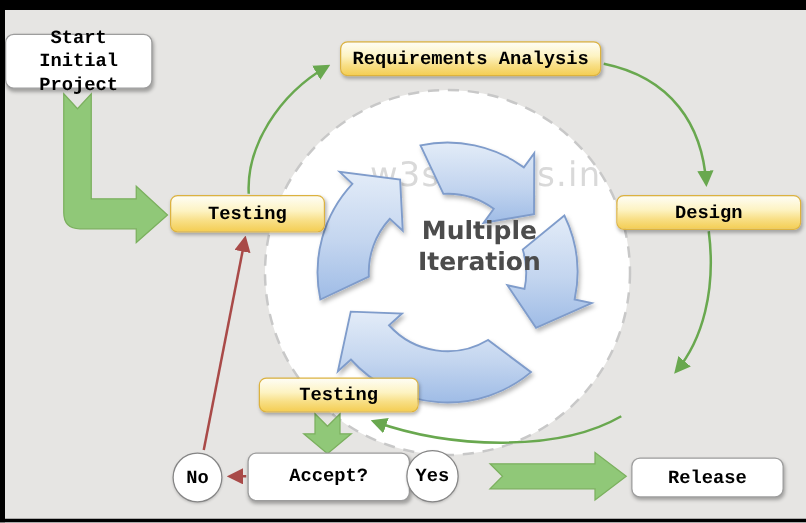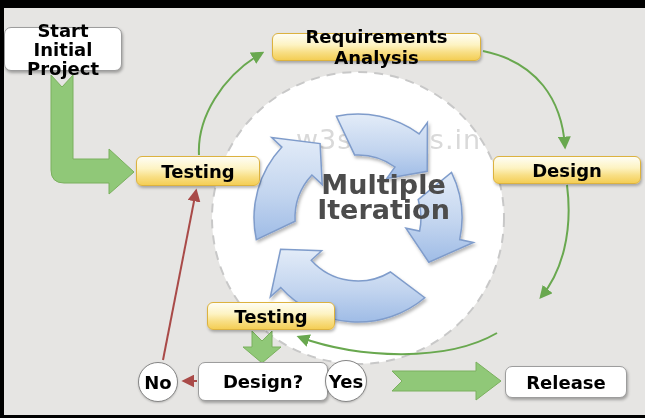--- a/index.html
+++ b/index.html
@@ -10,40 +10,41 @@
   }
   .frame{position:absolute;background:#000;z-index:9;}
   .frame-top{left:0;top:0;width:645px;height:8px;}
   .frame-left{left:0;top:0;width:4px;height:418px;}
   .frame-bottom{left:0;top:415px;width:645px;height:3px;}
 
   svg.layer{position:absolute;left:0;top:0;z-index:1;}
 
   .box{
     position:absolute;display:flex;align-items:center;justify-content:center;
-    font-weight:bold;font-size:18px;color:#000;z-index:5;box-sizing:border-box;
+    font-weight:bold;font-size:15px;color:#000;z-index:5;box-sizing:border-box;
     text-align:center;
+    font-family:Liberation Mono, monospace;
   }
   .yellow{
     background:linear-gradient(180deg,#fefdf4 0%,#fdf3c2 42%,#f8df86 70%,#f4ce55 100%);
     border:1px solid #dcb23f;border-radius:6px;
     box-shadow:1px 2px 3px rgba(0,0,0,.28);
   }
   .white{
     background:#fff;border:1px solid #9d9d9d;border-radius:7px;
     box-shadow:1px 2px 3px rgba(0,0,0,.3);
   }
   .circle{
     border-radius:50%;background:#fff;border:1px solid #858585;
     box-shadow:0 1px 2px rgba(0,0,0,.18);
   }
   .two-line{line-height:19px;}
   .center-label{
     position:absolute;left:296px;top:172px;width:175px;z-index:4;
-    font-weight:bold;font-size:27px;line-height:25px;color:#4c4c4c;text-align:center;
+    font-weight:bold;font-size:20px;line-height:25px;color:#4c4c4c;text-align:center;
   }
   .thin-green{fill:none;stroke:#69a84f;stroke-width:2;}
   .thin-red{fill:none;stroke:#a94a48;stroke-width:2;}
   .thick-green{fill:#90c878;stroke:#7bb05e;stroke-width:1;}
   .cycle-arrow{fill:url(#blueGrad);stroke:#7f9ccb;stroke-width:1.5;}
   .watermark-text{
     fill:#d9d9d9;font-size:27px;letter-spacing:1px;
     font-family:"DejaVu Sans","Liberation Sans",sans-serif;
   }
 </style>
@@ -109,21 +110,21 @@
 
   <div class="box yellow" style="left:136px;top:156px;width:124px;height:30px;">Testing</div>
 
   <div class="box yellow" style="left:493px;top:156px;width:148px;height:28px;">Design</div>
 
   <div class="box yellow" style="left:272px;top:33px;width:209px;height:28px;">Requirements Analysis</div>
 
 
   <div class="box yellow" style="left:207px;top:302px;width:128px;height:28px;">Testing</div>
 
-  <div class="box white" style="left:198px;top:362px;width:130px;height:39px;">Design?</div>
+  <div class="box white" style="left:198px;top:362px;width:130px;height:39px;">Accept?</div>
 
   <div class="box white" style="left:505px;top:366px;width:122px;height:32px;">Release</div>
 
   <div class="box circle" style="left:138px;top:362px;width:40px;height:40px;">No</div>
 
   <div class="box circle" style="left:325px;top:360px;width:42px;height:42px;">Yes</div>
 
   <div class="frame frame-top"></div>
   <div class="frame frame-left"></div>
   <div class="frame frame-bottom"></div>

